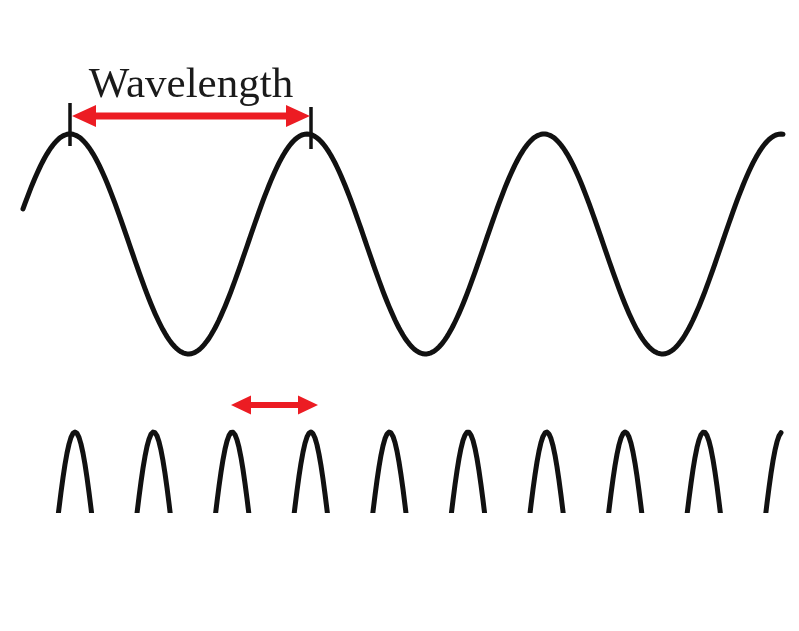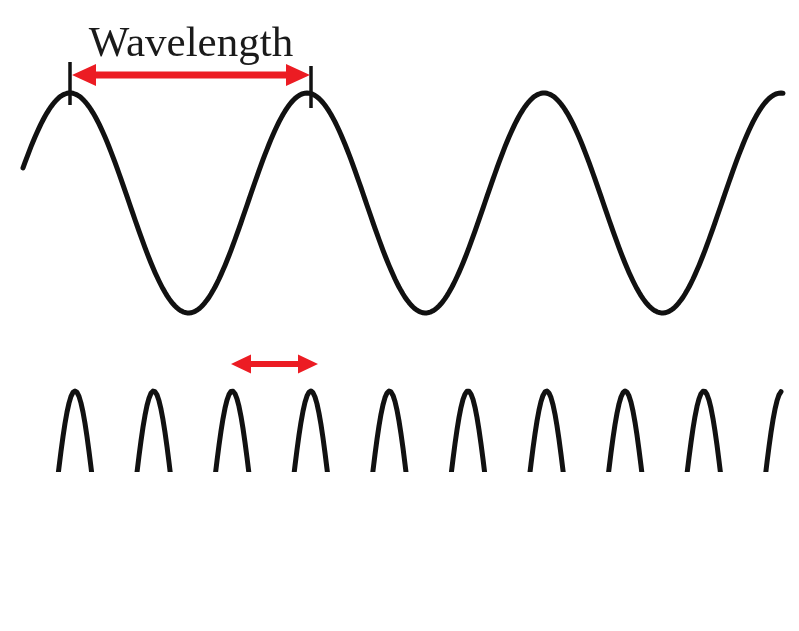--- a/index.html
+++ b/index.html
@@ -7,20 +7,21 @@
     padding: 0;
     background: #ffffff;
   }
   .figure-canvas {
     position: relative;
     width: 799px;
     height: 472px;
     background: #ffffff;
     overflow: hidden;
     font-family: "Liberation Serif", "DejaVu Serif", serif;
+    margin-top: 41px;
   }
   .figure-canvas svg {
     display: block;
     width: 799px;
     height: 631px;
   }
   .wave-path {
     fill: none;
     stroke-linecap: round;
     stroke-linejoin: round;

